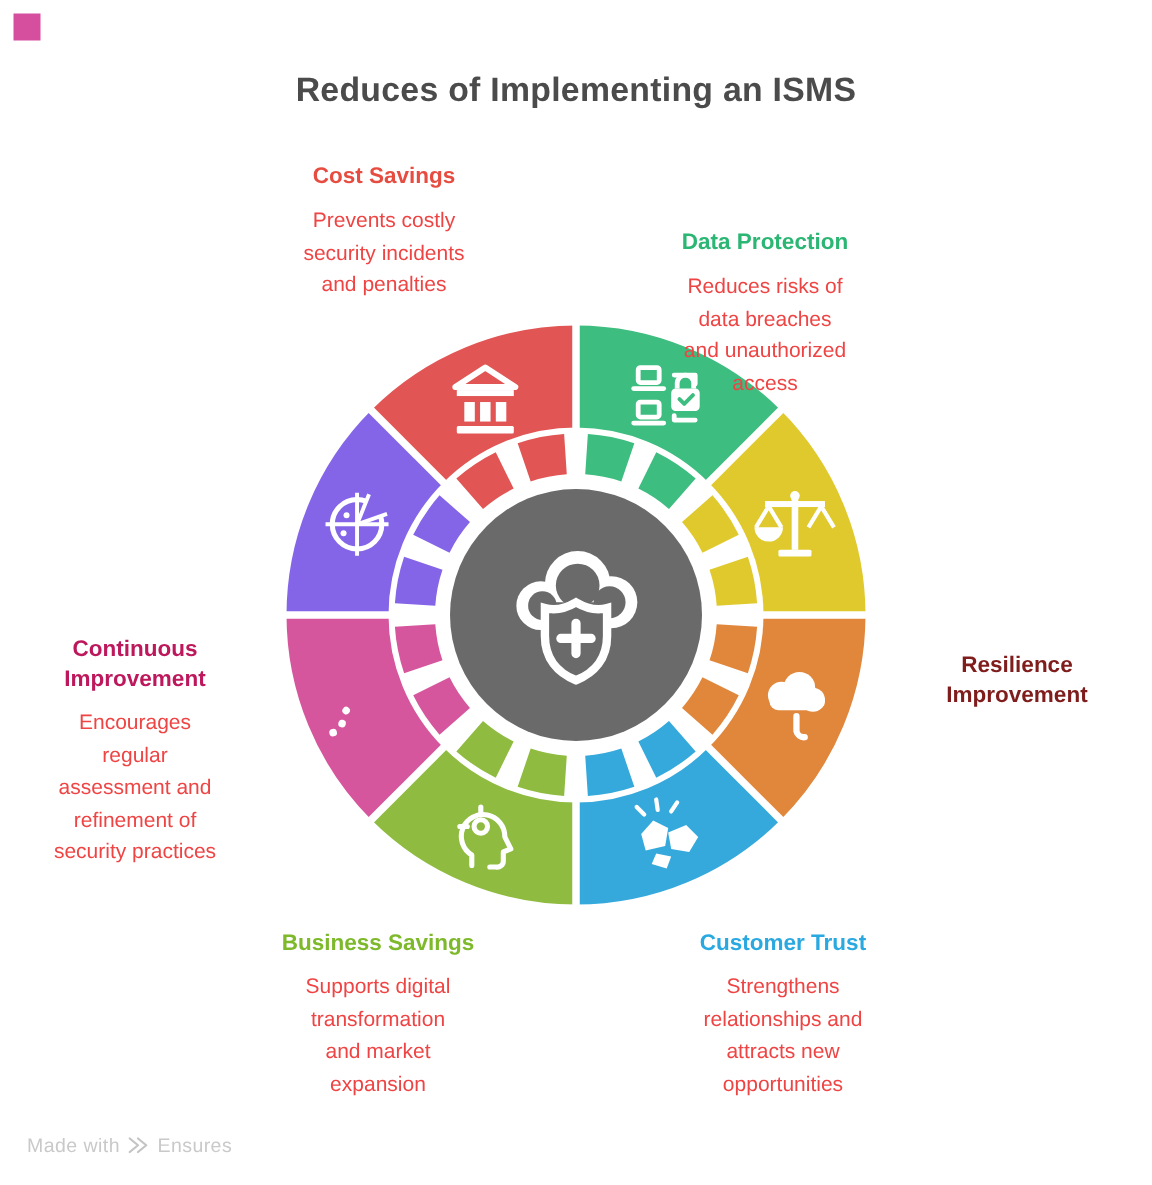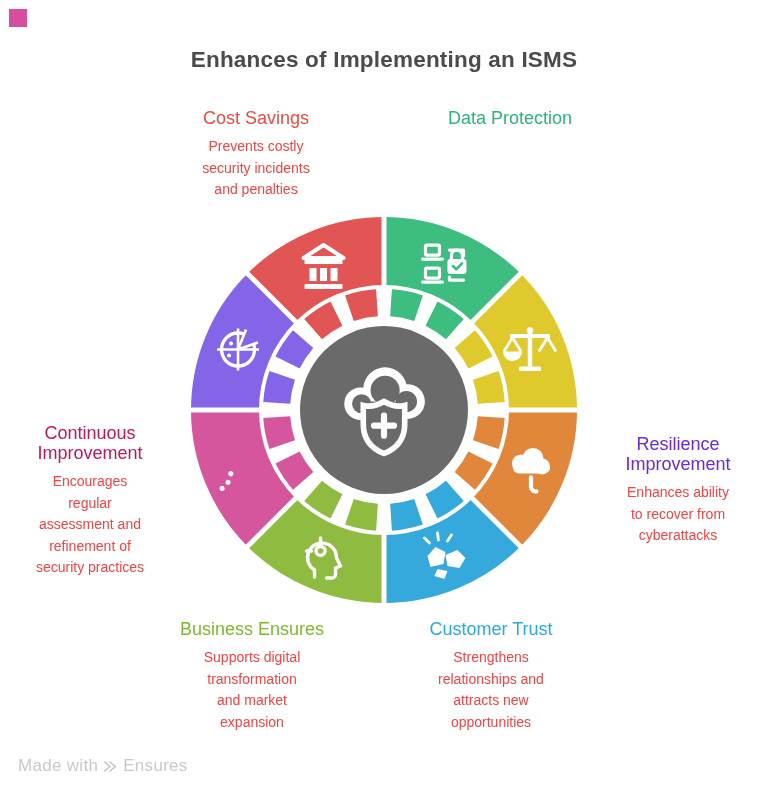--- a/index.html
+++ b/index.html
@@ -3,41 +3,41 @@
 <meta charset="utf-8">
 <style>
   html,body{margin:0;padding:0;background:#fff;}
   .page{position:relative;width:768px;height:790px;background:#fff;overflow:hidden;
         font-family:"Liberation Sans", sans-serif;}
   .corner-square{position:absolute;left:9px;top:9px;width:18px;height:18px;}
   .title{position:absolute;left:0;top:47px;width:768px;margin:0;text-align:center;
          font-size:22.5px;font-weight:700;color:#4b4b4b;letter-spacing:.2px;}
   #wheel{position:absolute;left:0;top:0;}
   .seg-block{position:absolute;text-align:center;}
-  .seg-head{font-size:18px;font-weight:400;line-height:20px;text-align:center;}
+  .seg-head{font-size:15px;font-weight:700;line-height:20px;text-align:center;}
   .seg-desc{font-size:14px;line-height:21.5px;color:#ef4444;white-space:pre-line;margin-top:8px;}
   .b-cost{left:150px;top:108px;width:212px;}
   .b-data{left:404px;top:108px;width:212px;}
   .b-reg{left:592px;top:271px;width:172px;}
   .b-res{left:592px;top:434px;width:172px;}
-  .b-trust{left:385px;top:619px;width:212px;}
+  .b-trust{left:416px;top:619px;width:212px;}
   .b-growth{left:146px;top:619px;width:212px;}
   .b-cont{left:4px;top:423px;width:172px;}
   .b-pro{left:4px;top:271px;width:172px;}
   .footer{position:absolute;left:18px;top:756px;display:flex;align-items:center;gap:5px;
-          font-size:17px;color:#c9c9c9;letter-spacing:.3px;cursor:pointer;}
+          font-size:13px;color:#c9c9c9;letter-spacing:.3px;cursor:pointer;}
 </style>
 </head>
 <body>
 
 <div class="page">
 
   <div class="corner-square" style="background: rgb(214, 79, 158);"></div>
 
-  <h1 class="title" style="color: rgb(75, 75, 75);">Enhances of Implementing an ISMS</h1>
+  <h1 class="title" style="color: rgb(75, 75, 75);">Reduces of Implementing an ISMS</h1>
 
   <svg id="wheel" width="768" height="790" viewBox="0 0 768 790">
       <path d="M384 217 A193 193 0 0 1 520.4716087690038 273.52839123099636 L472.3883476483185 321.6116523516816 A125 125 0 0 0 384 285 Z" fill="#3dbd7f"></path>
       <path d="M520.4716087690038 273.52839123099636 A193 193 0 0 1 577 410 L509 410 A125 125 0 0 0 472.3883476483185 321.6116523516816 Z" fill="#e0c92c"></path>
       <path d="M577 410 A193 193 0 0 1 520.4716087690038 546.4716087690036 L472.3883476483185 498.3883476483184 A125 125 0 0 0 509 410 Z" fill="#e1873c"></path>
       <path d="M520.4716087690038 546.4716087690036 A193 193 0 0 1 384 603 L384 535 A125 125 0 0 0 472.3883476483185 498.3883476483184 Z" fill="#35a9dc"></path>
       <path d="M384 603 A193 193 0 0 1 247.52839123099633 546.4716087690038 L295.6116523516816 498.3883476483185 A125 125 0 0 0 384 535 Z" fill="#8fbc40"></path>
       <path d="M247.52839123099633 546.4716087690038 A193 193 0 0 1 191 410 L259 410 A125 125 0 0 0 295.6116523516816 498.3883476483185 Z" fill="#d6569e"></path>
       <path d="M191 410 A193 193 0 0 1 247.5283912309963 273.52839123099636 L295.6116523516815 321.6116523516816 A125 125 0 0 0 259 410 Z" fill="#8465e8"></path>
       <path d="M247.5283912309963 273.52839123099636 A193 193 0 0 1 383.99999999999994 217 L384 285 A125 125 0 0 0 295.6116523516815 321.6116523516816 Z" fill="#e15654"></path>
@@ -151,43 +151,44 @@
     </svg>
 
   <div class="seg-block b-cost">
     <div class="seg-head" style="color: rgb(231, 76, 64);">Cost Savings</div>
     <div class="seg-desc">Prevents costly
 security incidents
 and penalties</div>
   </div>
 
   <div class="seg-block b-data">
-    <div class="seg-head" style="color: rgb(43, 182, 115);">Data Protection</div>
+    <div class="seg-head" style="color: rgb(43, 182, 115); margin-top: 44px;">Data Protection</div>
+    <div class="seg-desc">Reduces risks of
+data breaches
+and unauthorized
+access</div>
   </div>
 
   <div class="seg-block b-reg">
   </div>
 
   <div class="seg-block b-res">
-    <div class="seg-head" style="color: #6d28d9;">Resilience Improvement</div>
-    <div class="seg-desc">Enhances ability
-to recover from
-cyberattacks</div>
+    <div class="seg-head" style="color: #7f1d1d;">Resilience Improvement</div>
   </div>
 
   <div class="seg-block b-trust">
     <div class="seg-head" style="color: rgb(42, 169, 224);">Customer Trust</div>
     <div class="seg-desc">Strengthens
 relationships and
 attracts new
 opportunities</div>
   </div>
 
   <div class="seg-block b-growth">
-    <div class="seg-head" style="color: rgb(126, 185, 44);">Business Ensures</div>
+    <div class="seg-head" style="color: rgb(126, 185, 44);">Business Savings</div>
     <div class="seg-desc">Supports digital
 transformation
 and market
 expansion</div>
   </div>
 
   <div class="seg-block b-cont">
     <div class="seg-head" style="color: #be185d;">Continuous Improvement</div>
     <div class="seg-desc">Encourages
 regular

